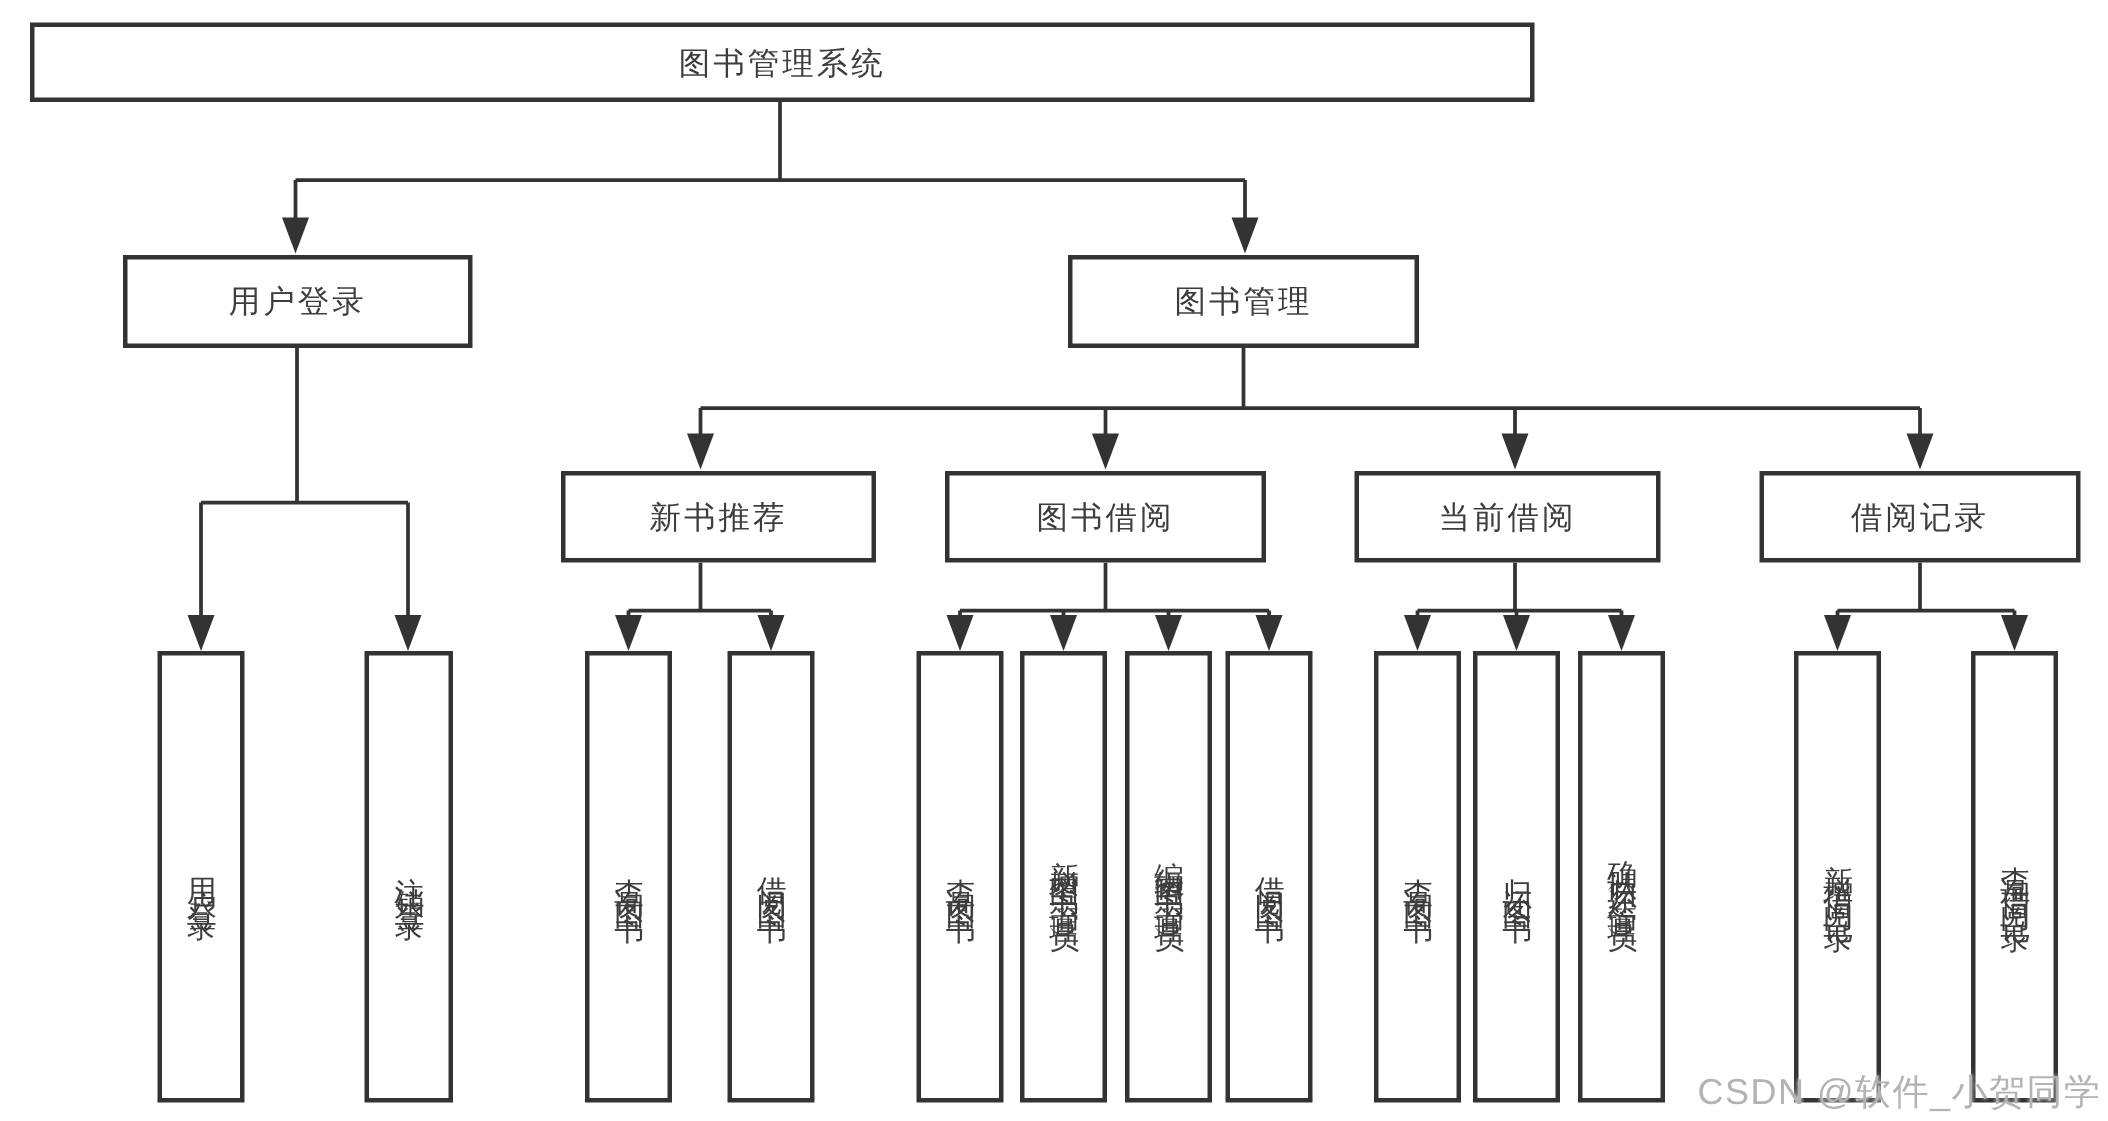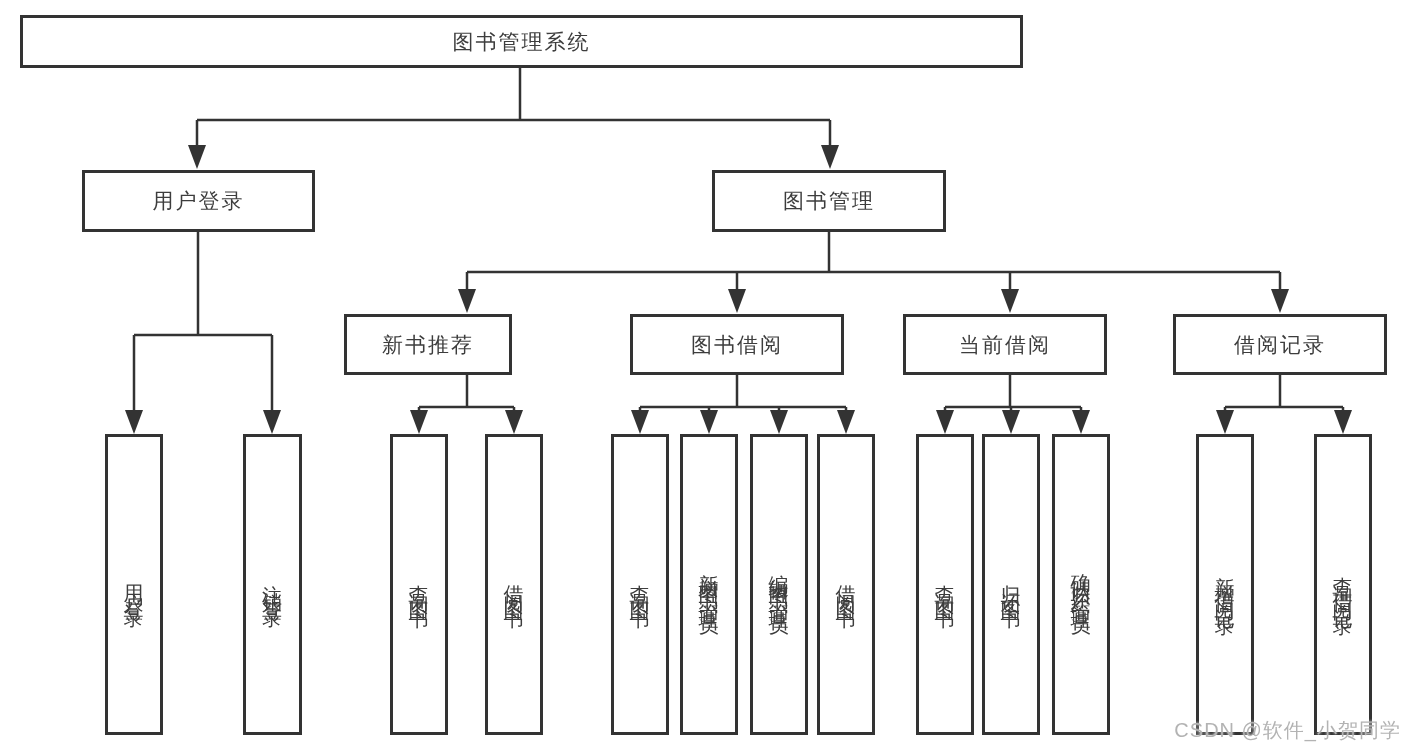--- a/index.html
+++ b/index.html
@@ -39,21 +39,21 @@
     text-orientation: mixed;
     font-size: 20px;
     letter-spacing: 8px;
     line-height: 1;
     white-space: nowrap;
   }
   .watermark {
     position: absolute;
     right: 4px;
     bottom: 3px;
-    font-size: 20px;
+    font-size: 24px;
     letter-spacing: 1px;
     color: #b3b3b3;
     text-shadow: 0 0 3px #ffffff;
     z-index: 5;
     white-space: nowrap;
   }
 </style>
 </head>
 <body>
 
@@ -136,21 +136,21 @@
     <span class="h-label">图书管理系统</span>
   </div>
 
   <div class="box" style="left:82px; top:170px; width:233px; height:62px;">
     <span class="h-label">用户登录</span>
   </div>
   <div class="box" style="left:712px; top:170px; width:234px; height:62px;align-items:center;">
     <span class="h-label">图书管理</span>
   </div>
 
-  <div class="box" style="left:344px; top:314px; width:168px; height:61px;">
+  <div class="box" style="left:374px; top:314px; width:210px; height:61px;">
     <span class="h-label">新书推荐</span>
   </div>
   <div class="box" style="left:630px; top:314px; width:214px; height:61px;">
     <span class="h-label">图书借阅</span>
   </div>
   <div class="box" style="left:903px; top:314px; width:204px; height:61px;">
     <span class="h-label">当前借阅</span>
   </div>
   <div class="box" style="left:1173px; top:314px; width:214px; height:61px;">
     <span class="h-label">借阅记录</span>

